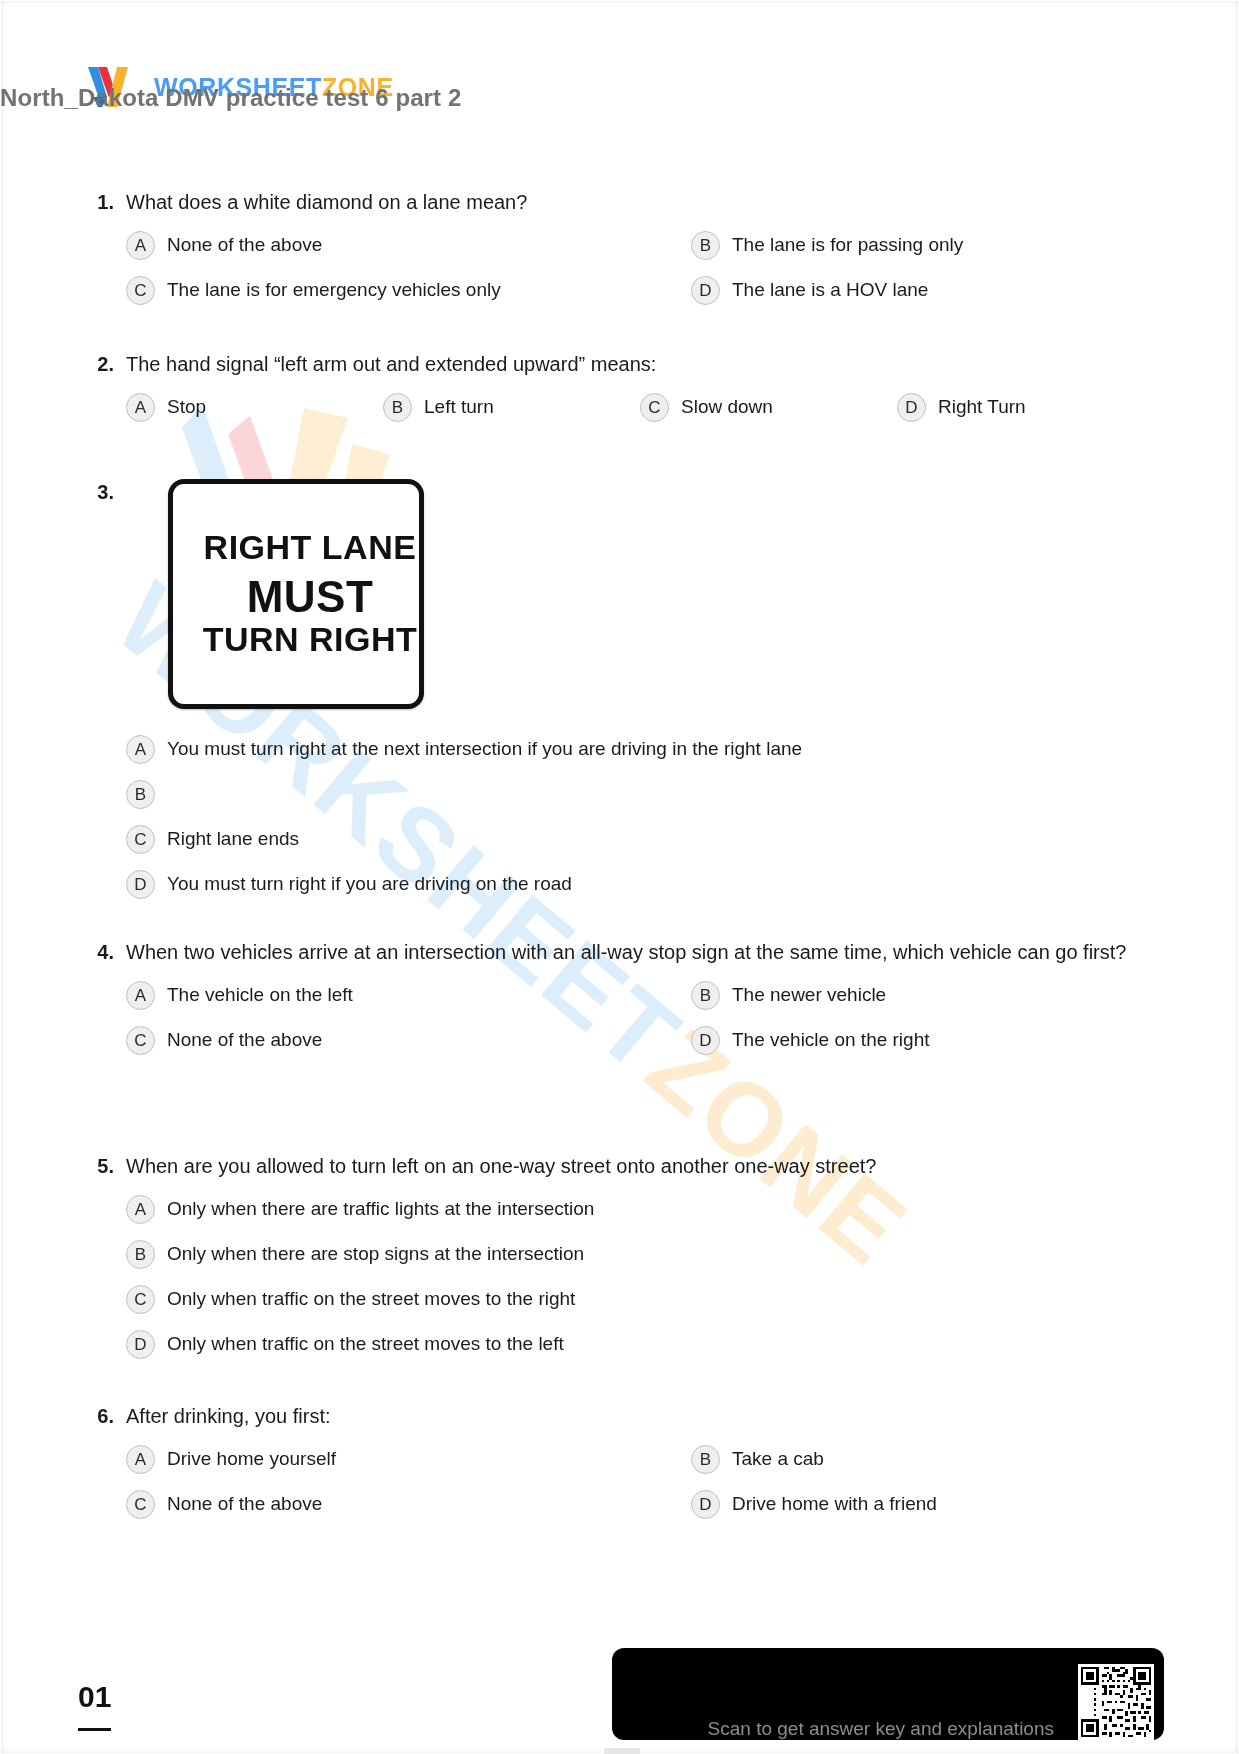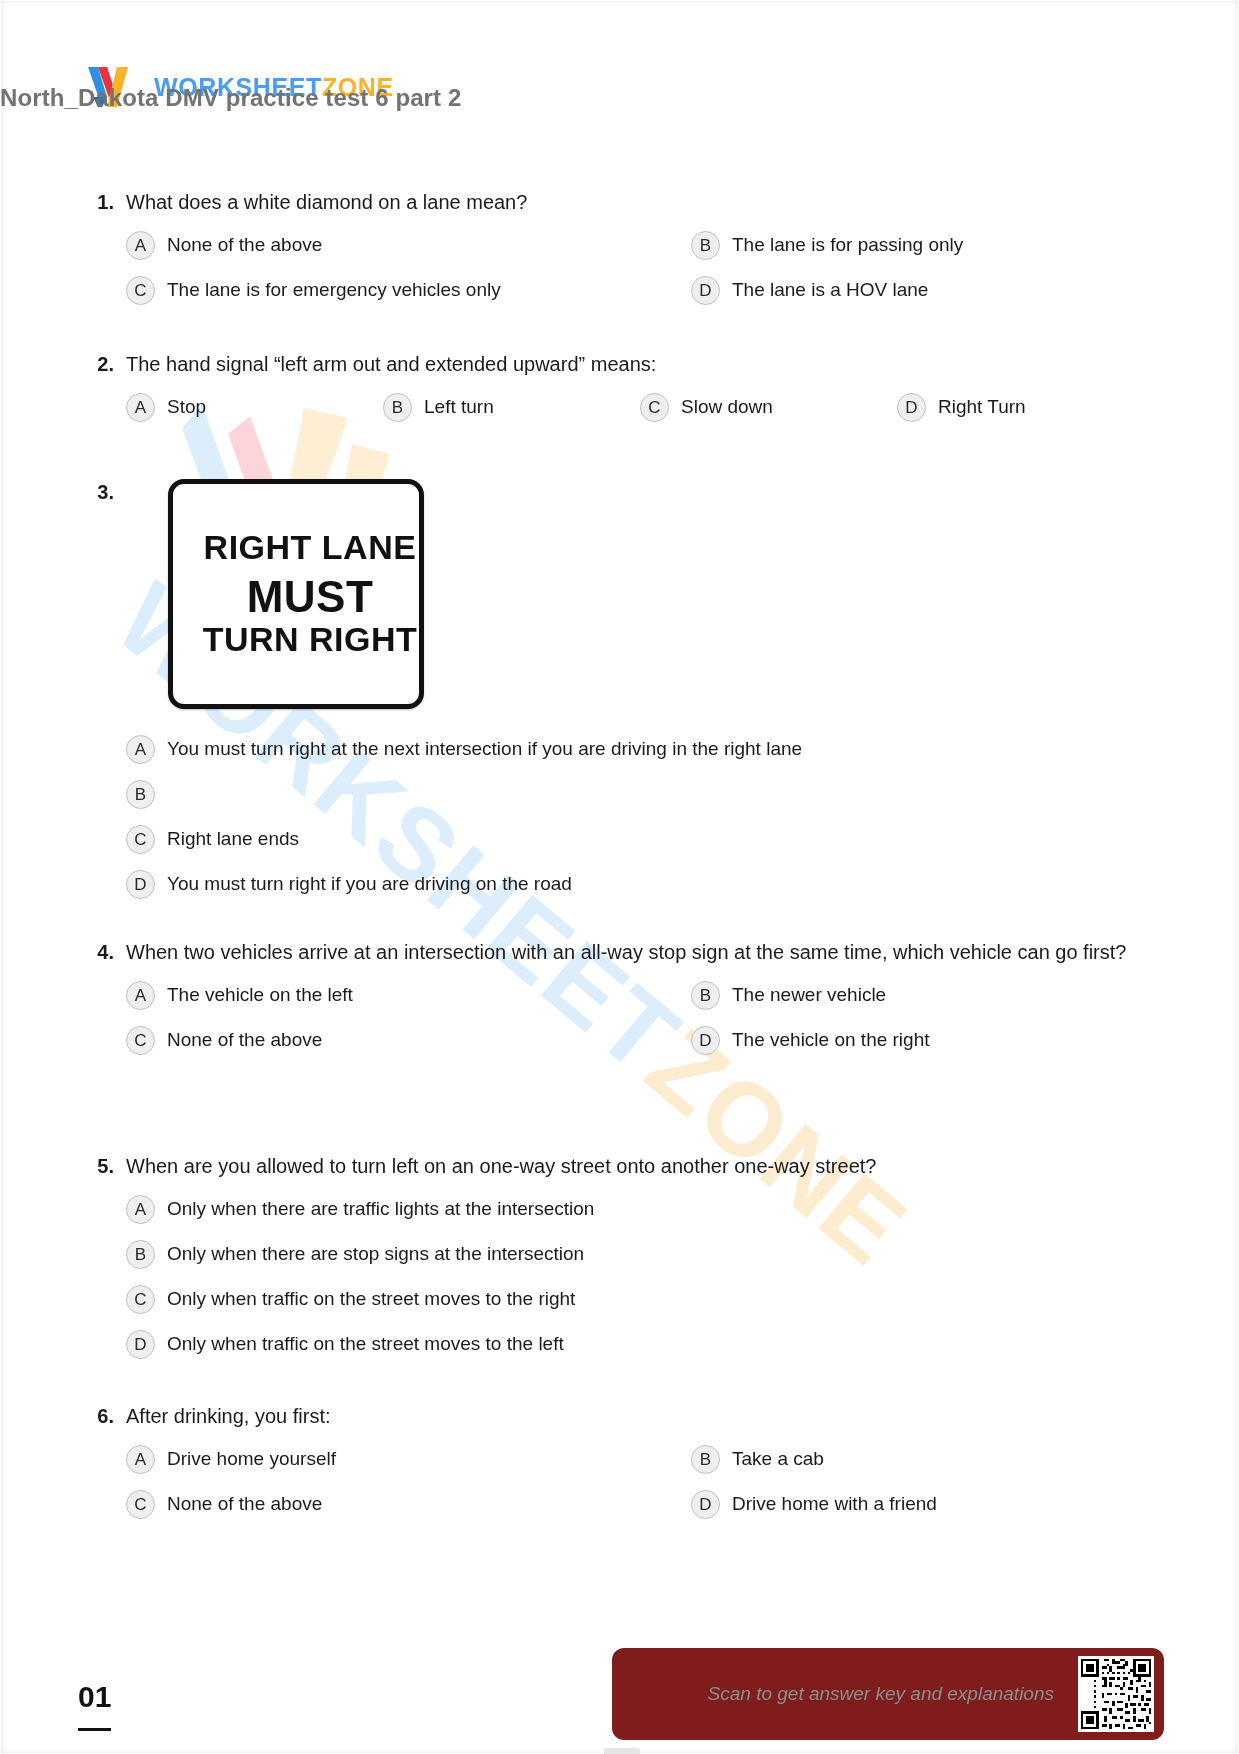--- a/index.html
+++ b/index.html
@@ -238,28 +238,27 @@
     border-bottom: 3px solid #111111;
     padding-bottom: 16px;
     line-height: 1;
   }
   .scan-box {
     position: absolute;
     left: 612px;
     top: 8px;
     width: 552px;
     height: 92px;
-    background: #7f1d1d;
+    background: #000000;
     border-radius: 12px;
     display: flex;
-    align-items: center;
+    align-items: flex-end;
     justify-content: flex-end;
     box-sizing: border-box;
     padding-right: 10px;
-    font-style: italic;
   }
   .scan-text {
     font-size: 19px;
     color: #8d8d8d;
     margin-right: 24px;
     white-space: nowrap;
   }
   .qr {
     width: 76px;
     height: 76px;

